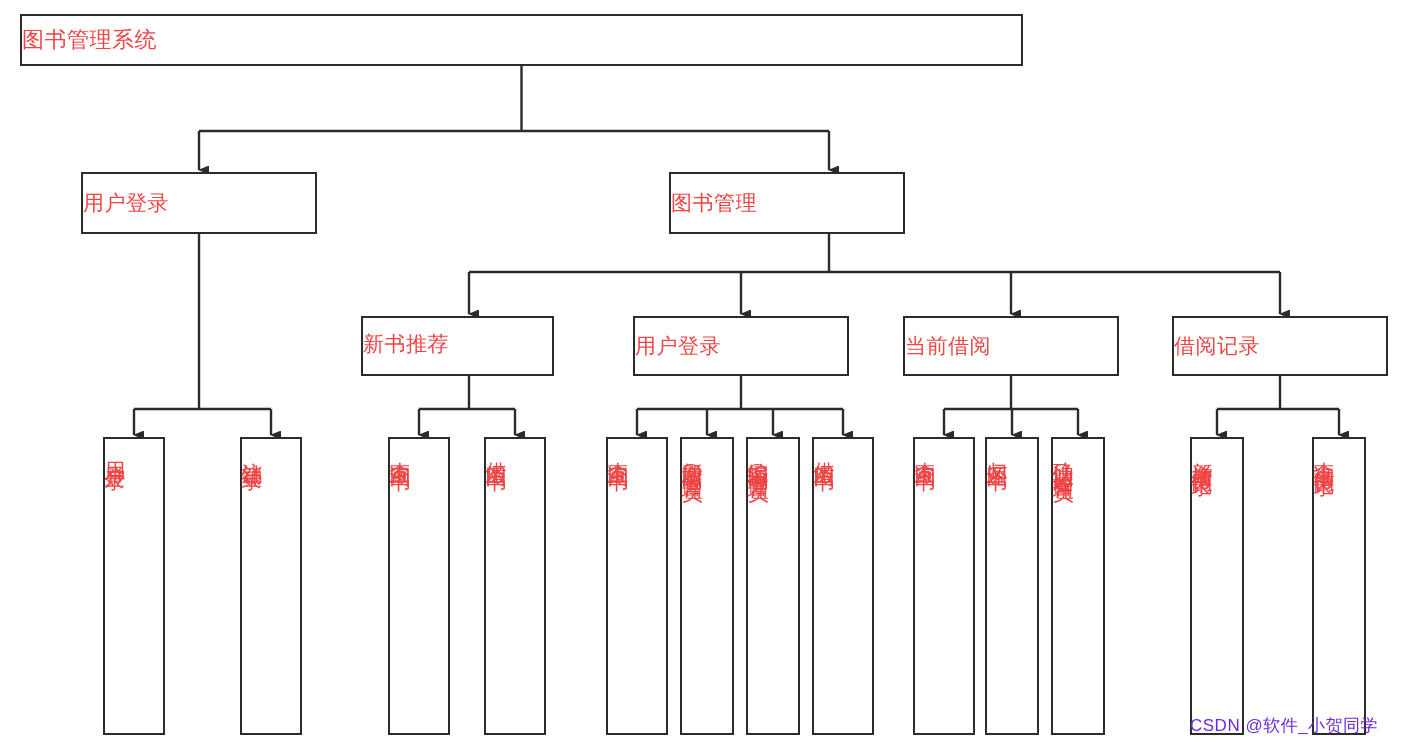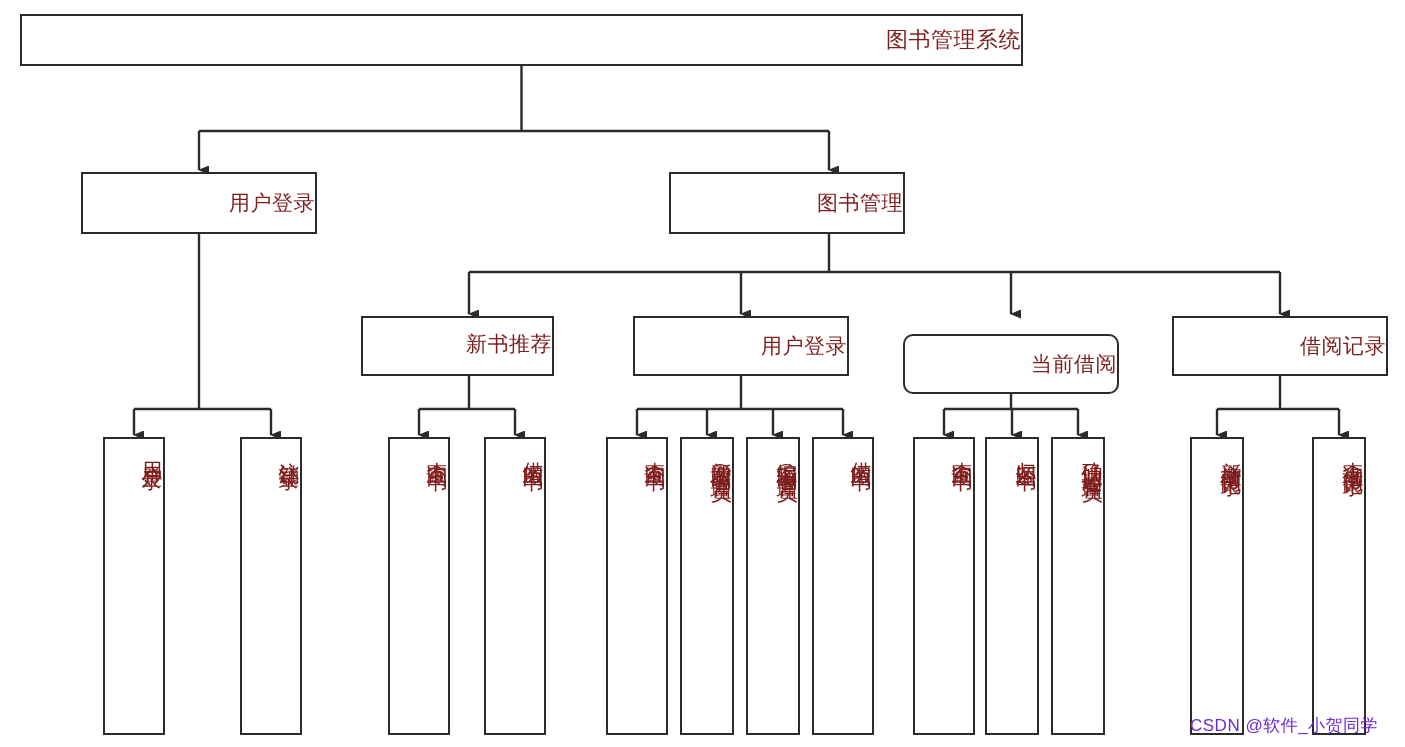--- a/index.html
+++ b/index.html
@@ -25,23 +25,22 @@
     height: 747px;
     pointer-events: none;
   }
   .node {
     position: absolute;
     box-sizing: border-box;
     background: #ffffff;
     border: 2px solid #2b2b2b;
     display: flex;
     align-items: center;
-    justify-content: flex-end;
-    color: #7f1d1d;
-    padding-left: 12px;
+    justify-content: flex-start;
+    color: #ef4444;
   }
   .node .label {
     display: block;
     text-align: center;
     line-height: 1.18;
     letter-spacing: 0.5px;
   }
   .node.horiz .label {
     writing-mode: horizontal-tb;
     font-size: 21px;
@@ -124,21 +123,21 @@
   <div class="node horiz" style="left: 669px; top: 172px; width: 236px; height: 62px;">
     <span class="label">图书管理</span>
   </div>
 
   <div class="node horiz" style="left: 361px; top: 316px; width: 193px; height: 60px; font-family: Liberation Mono, monospace;">
     <span class="label">新书推荐</span>
   </div>
   <div class="node horiz" style="left: 633px; top: 316px; width: 216px; height: 60px;">
     <span class="label">用户登录</span>
   </div>
-  <div class="node horiz" style="left: 903px; top: 334px; width: 216px; height: 60px; border-radius: 10px;">
+  <div class="node horiz" style="left: 903px; top: 316px; width: 216px; height: 60px;">
     <span class="label">当前借阅</span>
   </div>
   <div class="node horiz" style="left: 1172px; top: 316px; width: 216px; height: 60px;">
     <span class="label">借阅记录</span>
   </div>
 
   <div class="node vert" style="left: 103px; top: 437px; width: 62px; height: 298px;">
     <span class="label">用户登录</span>
   </div>
   <div class="node vert" style="left: 240px; top: 437px; width: 62px; height: 298px;">

